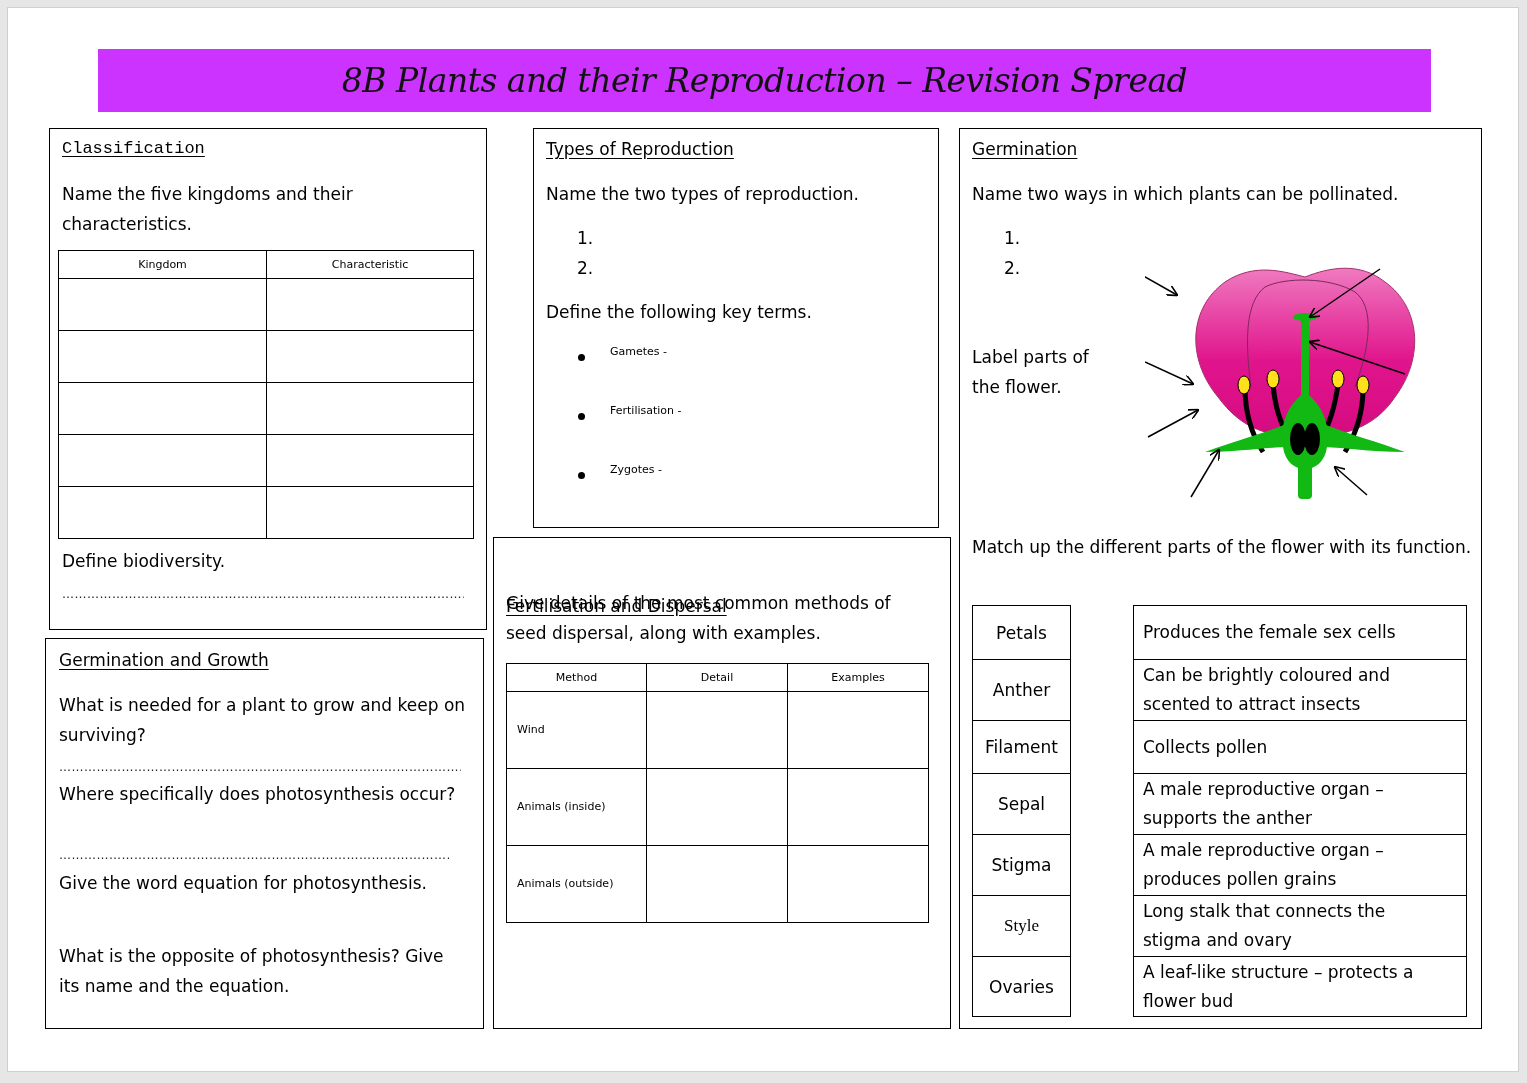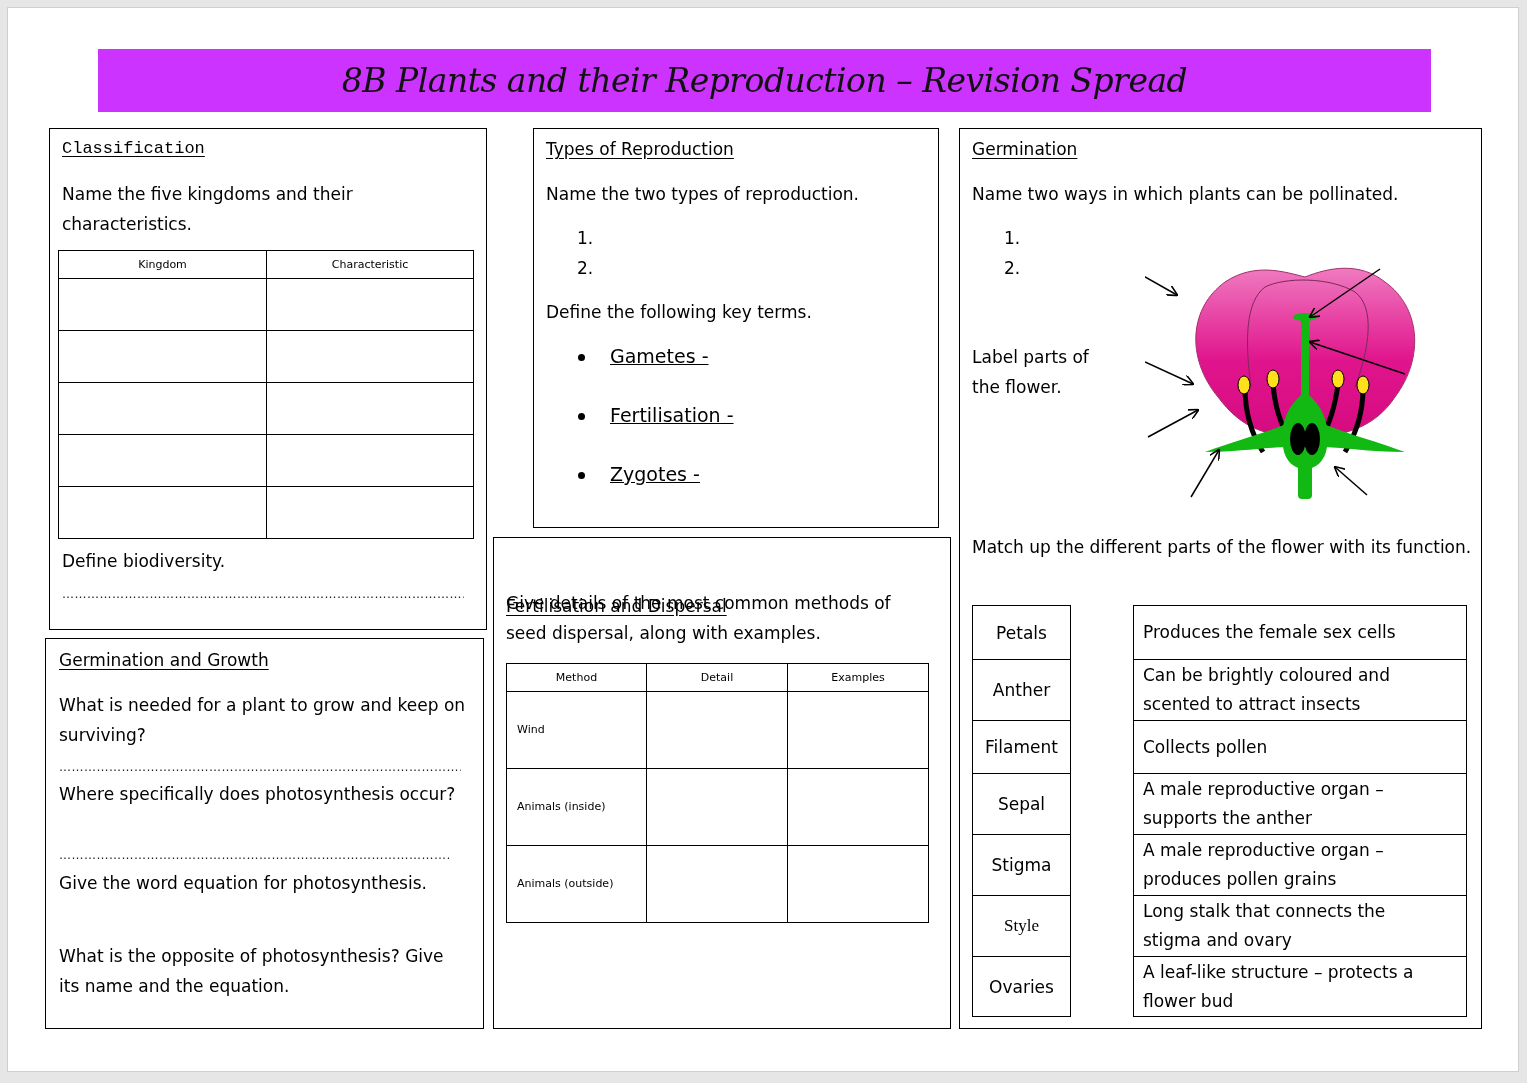--- a/index.html
+++ b/index.html
@@ -56,21 +56,21 @@
       overflow: hidden;
     }
     table { border-collapse: collapse; position: absolute; }
     td, th {
       border: 1px solid #000;
       font-weight: normal;
       font-size: 11px;
     }
     .tbl-head { text-align: center; height: 28px; }
     .num { position: absolute; font-size: 17px; }
-    .bullet { position: absolute; font-size: 19px; text-decoration: underline; }
+    .bullet { position: absolute; font-size: 11px; }
     .bullet::before {
       content: "";
       position: absolute; left: -32px; top: 9px;
       width: 7px; height: 7px; border-radius: 50%; background: #000;
     }
     .match-cell { font-size: 17px; line-height: 29px; padding-left: 9px; }
     .part-cell { text-align: center; font-size: 17px; }
   </style>
 </head>
 <body>

